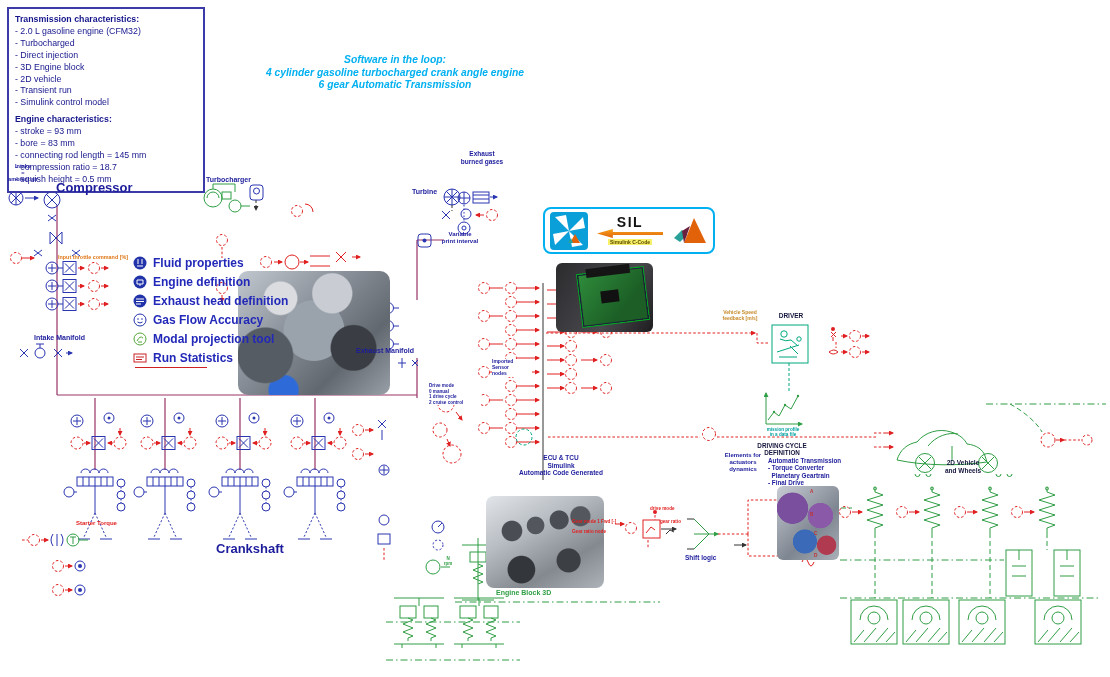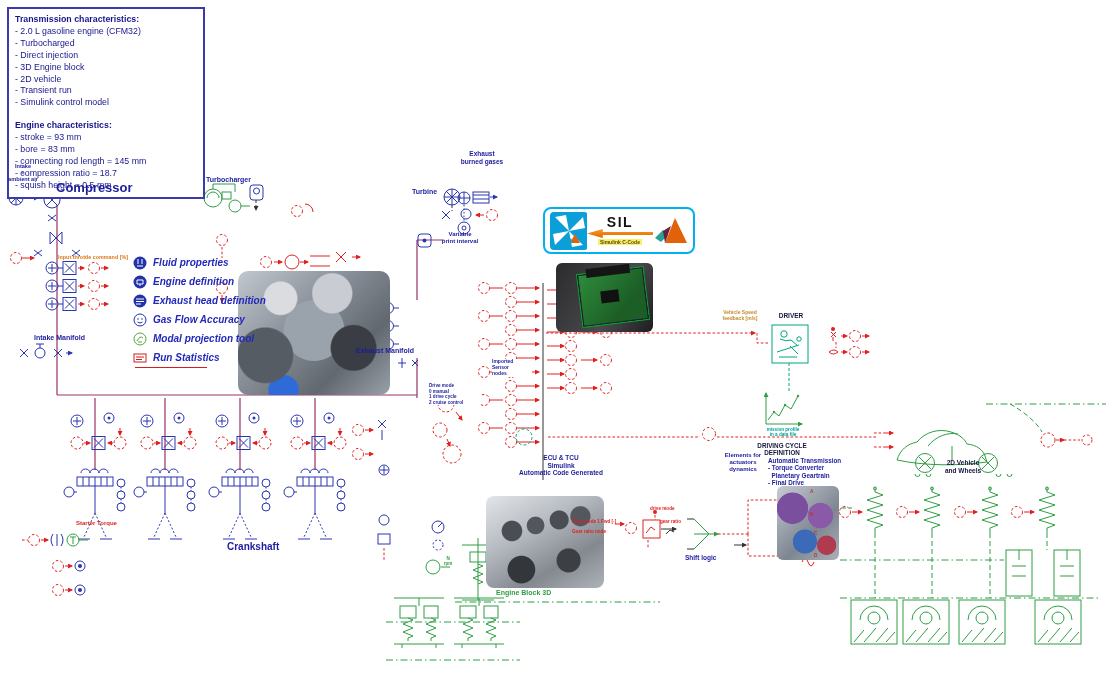--- a/index.html
+++ b/index.html
@@ -14,29 +14,29 @@
   .sgdd{stroke:#2f9e44;fill:none;stroke-width:1;stroke-dasharray:7 3 1.5 3}
   .sm{stroke:#993366;fill:none;stroke-width:1.2}
   .sk{stroke:#333;fill:none;stroke-width:1}
   .skd{stroke:#333;fill:none;stroke-width:1;stroke-dasharray:3 2}
   .st{stroke:#00a87e;fill:none;stroke-width:1}
   .std{stroke:#00a87e;fill:none;stroke-width:1;stroke-dasharray:3 2}
   .lbl{position:absolute;white-space:pre-line;font-weight:bold;color:#1c1c9c;line-height:1.18}
   #infobox{position:absolute;left:7px;top:7px;width:198px;border:2px solid #3a3aa8;background:#fff;
            padding:5px 6px;color:#16168c;font-size:8.8px;line-height:11.9px}
   .ib-title{font-weight:bold}
-  .ib-gap{margin-top:11px}
+  .ib-gap{margin-top:5px}
   #maintitle{position:absolute;left:205px;top:54px;width:380px;text-align:center;color:#00b0f0;
              font-weight:bold;font-style:italic;font-size:10.3px;line-height:12.6px}
   #legend{position:absolute;left:133px;top:253px}
   .lg-row{display:flex;align-items:center;height:19px}
   .lg-ic{width:14px;height:14px;margin-right:6px;flex:0 0 14px}
-  .lg-tx{font-size:10px;font-style:italic;font-weight:bold;color:#2228b8;white-space:nowrap}
+  .lg-tx{font-size:12px;font-weight:bold;color:#2228b8;white-space:nowrap}
   .lg-underline{width:72px;height:0;border-bottom:1.4px solid #d02020;margin-left:2px}
-  #sil{position:absolute;left:543px;top:207px;width:152px;height:47px;border:2.5px solid #00b0f0;
+  #sil{position:absolute;left:543px;top:207px;width:172px;height:47px;border:2.5px solid #00b0f0;
        border-radius:8px;background:#fff;display:flex;align-items:center;justify-content:space-between;
        padding:2px 5px}
   .sil-mid{display:flex;flex-direction:column;align-items:center;justify-content:center}
   .sil-txt{font-size:14px;font-weight:bold;color:#111;letter-spacing:1.5px;line-height:13px}
   .sil-arrow{width:66px;height:9px;background:linear-gradient(#f5a21b,#e2620a);
              clip-path:polygon(0 50%,24% 0,24% 32%,100% 32%,100% 68%,24% 68%,24% 100%)}
   .sil-code{background:#f7f06a;color:#5a4a00;font-size:5px;font-weight:bold;padding:0 2px;margin-top:1px}
   .photo{position:absolute;border-radius:6px}
   #engine-photo{left:238px;top:271px;width:152px;height:124px;border-radius:10px;background:
     radial-gradient(circle at 28% 22%,#dadce0 0 11%,transparent 12%),
@@ -552,20 +552,23 @@
     <div>- Simulink control model</div>
     <div class="ib-title ib-gap">Engine characteristics:</div>
     <div>- stroke = 93 mm</div>
     <div>- bore = 83 mm</div>
     <div>- connecting rod length = 145 mm</div>
     <div>- compression ratio = 18.7</div>
     <div>- squish height = 0.5 mm</div>
   </div>
 
   <div id="maintitle">
+    <div>Software in the loop:</div>
+    <div>4 cylinder gasoline turbocharged crank angle engine</div>
+    <div>6 gear Automatic Transmission</div>
   </div>
 
   <div id="legend">
     <div class="lg-row">
       <svg class="lg-ic" viewBox="0 0 14 14">
           <circle cx="7" cy="7" r="6.5" fill="#2233aa"></circle>
           <path d="M5,3 v5 m4,-5 v5 M4,10 h6" stroke="#fff" fill="none"></path>
         </svg>
       <span class="lg-tx">Fluid properties</span>
     </div>
@@ -616,21 +619,21 @@
   <div class="lbl" style="left:58px;top:254px;font-size:5.4px;color:#e07818">Input throttle command [%]</div>
   <div class="lbl" style="left:34px;top:334px;font-size:7px">Intake Manifold</div>
   <div class="lbl" style="left:206px;top:176px;font-size:7px">Turbocharger</div>
   <div class="lbl" style="left:412px;top:188px;font-size:7px">Turbine</div>
   <div class="lbl" style="left:432px;top:231px;width:56px;text-align:center;font-size:6px">Variable
 print interval</div>
   <div class="lbl" style="left:450px;top:150px;width:64px;text-align:center;font-size:6.5px">Exhaust
 burned gases</div>
   <div class="lbl" style="left:356px;top:347px;font-size:7px">Exhaust Manifold</div>
   <div class="lbl" style="left:76px;top:520px;font-size:6px;color:#e02020">Starter Torque</div>
-  <div class="lbl" style="left:227px;top:541px;font-size:10px">Crankshaft</div>
+  <div class="lbl" style="left:216px;top:541px;font-size:13px">Crankshaft</div>
   <div class="lbl" style="left:429px;top:383px;width:52px;font-size:4.6px;line-height:1.2;background:#fff">Drive mode
 0 manual
 1 drive cycle
 2 cruise control</div>
   <div class="lbl" style="left:492px;top:359px;width:40px;font-size:5px;background:#fff;text-align:left">Imported
 Sensor
 nodes</div>
   <div class="lbl" style="left:505px;top:454px;width:112px;text-align:center;font-size:6.5px">ECU &amp; TCU
 Simulink
 Automatic Code Generated</div>

